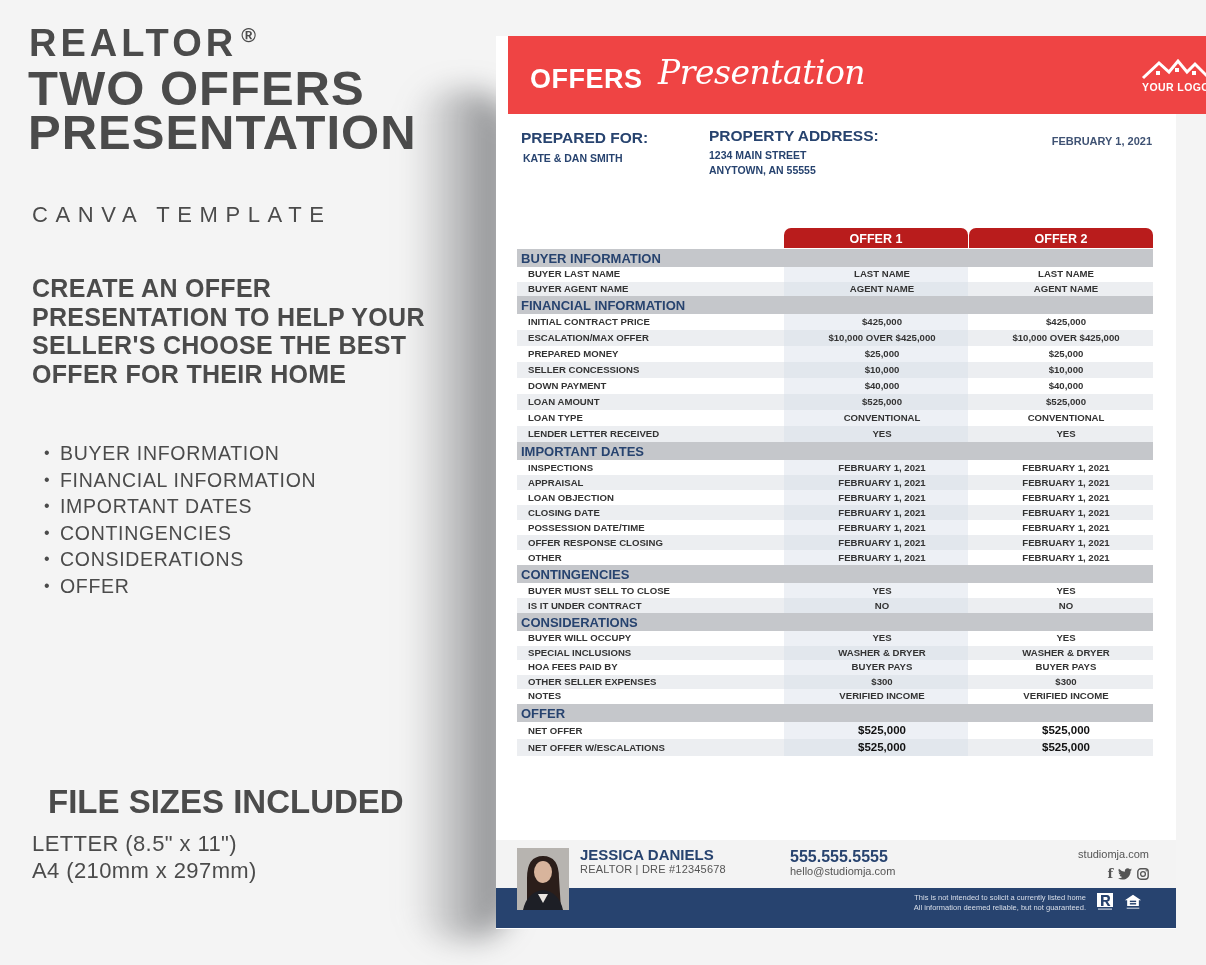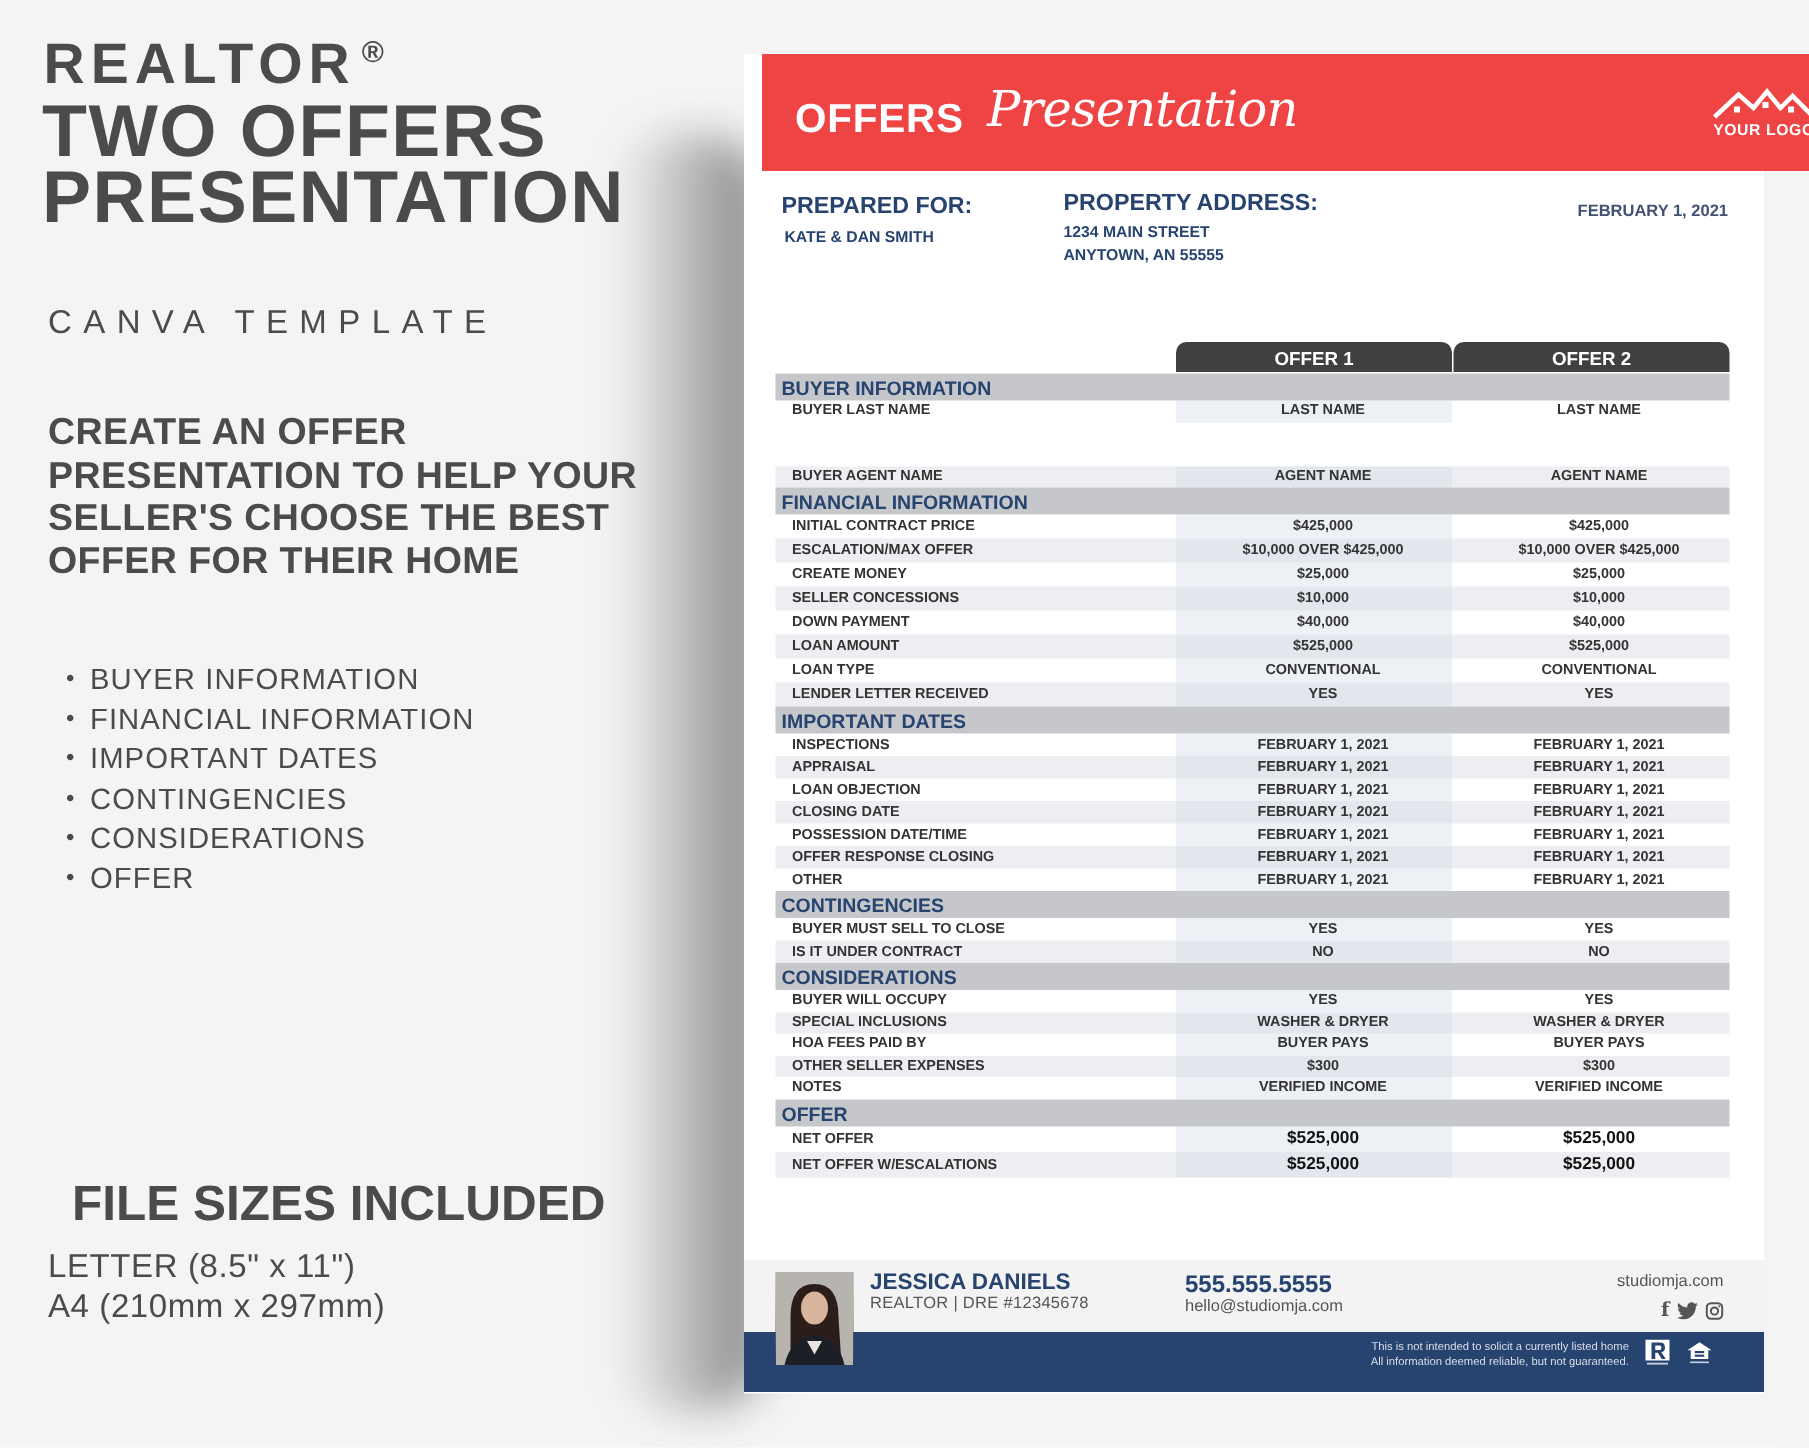--- a/index.html
+++ b/index.html
@@ -34,21 +34,21 @@
   .logo svg { display: block; margin: 0 auto; }
   .logo-text { color: #fff; font-size: 10.5px; font-weight: 700; letter-spacing: 0.4px; margin-top: 1px; }
 
   .meta-label { position: absolute; color: #27436f; font-weight: 700; font-size: 15.5px; }
   .meta-val { position: absolute; color: #27436f; font-weight: 700; font-size: 10.5px; line-height: 15px; }
   .meta-date { position: absolute; right: 24px; top: 99px; color: #3f5273; font-weight: 700; font-size: 11px; }
 
   
   .tbl { position: absolute; left: 21px; top: 193px; width: 636px; }
   .offer-tabs { position: absolute; left: 267px; top: -1px; width: 369px; height: 20px; }
-  .offer-tab { position: absolute; top: 0; width: 184px; height: 20px; background: #404040; border-radius: 7px 7px 0 0;
+  .offer-tab { position: absolute; top: 0; width: 184px; height: 20px; background: #b91c1c; border-radius: 7px 7px 0 0;
     color: #fff; font-weight: 700; font-size: 12.5px; text-align: center; line-height: 23px; }
   .offer-tab.t1 { left: 0; }
   .offer-tab.t2 { left: 185px; }
   .rows { position: absolute; left: 0; top: 20px; width: 636px; }
   .sec { height: 18px; background: #c5c7cb; color: #27436f; font-weight: 700; font-size: 13px; line-height: 19px; padding-left: 4px; position: relative; }
   .row { display: flex; position: relative; font-size: 9.6px; font-weight: 700; color: #333; }
   .row.alt { background: #eceef1; }
   .row .lab { width: 267px; padding-left: 11px; }
   .row .v1, .row .v2 { width: 184px; text-align: center; padding-left: 12px; }
   .row .v1 { background: rgba(215,222,232,0.45); }
@@ -129,38 +129,38 @@
       <div class="offer-tab t1">OFFER 1</div>
       <div class="offer-tab t2">OFFER 2</div>
     </div>
     <div class="rows" id="rows">
         <div class="sec" style="margin-top:0px">BUYER INFORMATION</div>
         <div class="row" style="height:14.5px; line-height:14.5px;">
         <div class="lab">BUYER LAST NAME</div>
         <div class="v1">LAST NAME</div>
         <div class="v2">LAST NAME</div>
       </div>
-        <div class="row alt" style="height:14.5px; line-height:14.5px;margin-top:29px;">
+        <div class="row alt" style="height:14.5px; line-height:14.5px;">
         <div class="lab">BUYER AGENT NAME</div>
         <div class="v1">AGENT NAME</div>
         <div class="v2">AGENT NAME</div>
       </div>
         <div class="sec" style="margin-top:0px">FINANCIAL INFORMATION</div>
         <div class="row" style="height:16px; line-height:16px;">
         <div class="lab">INITIAL CONTRACT PRICE</div>
         <div class="v1">$425,000</div>
         <div class="v2">$425,000</div>
       </div>
         <div class="row alt" style="height:16px; line-height:16px;">
         <div class="lab">ESCALATION/MAX OFFER</div>
         <div class="v1">$10,000 OVER $425,000</div>
         <div class="v2">$10,000 OVER $425,000</div>
       </div>
         <div class="row" style="height:16px; line-height:16px;">
-        <div class="lab">CREATE MONEY</div>
+        <div class="lab">PREPARED MONEY</div>
         <div class="v1">$25,000</div>
         <div class="v2">$25,000</div>
       </div>
         <div class="row alt" style="height:16px; line-height:16px;">
         <div class="lab">SELLER CONCESSIONS</div>
         <div class="v1">$10,000</div>
         <div class="v2">$10,000</div>
       </div>
         <div class="row" style="height:16px; line-height:16px;">
         <div class="lab">DOWN PAYMENT</div>

